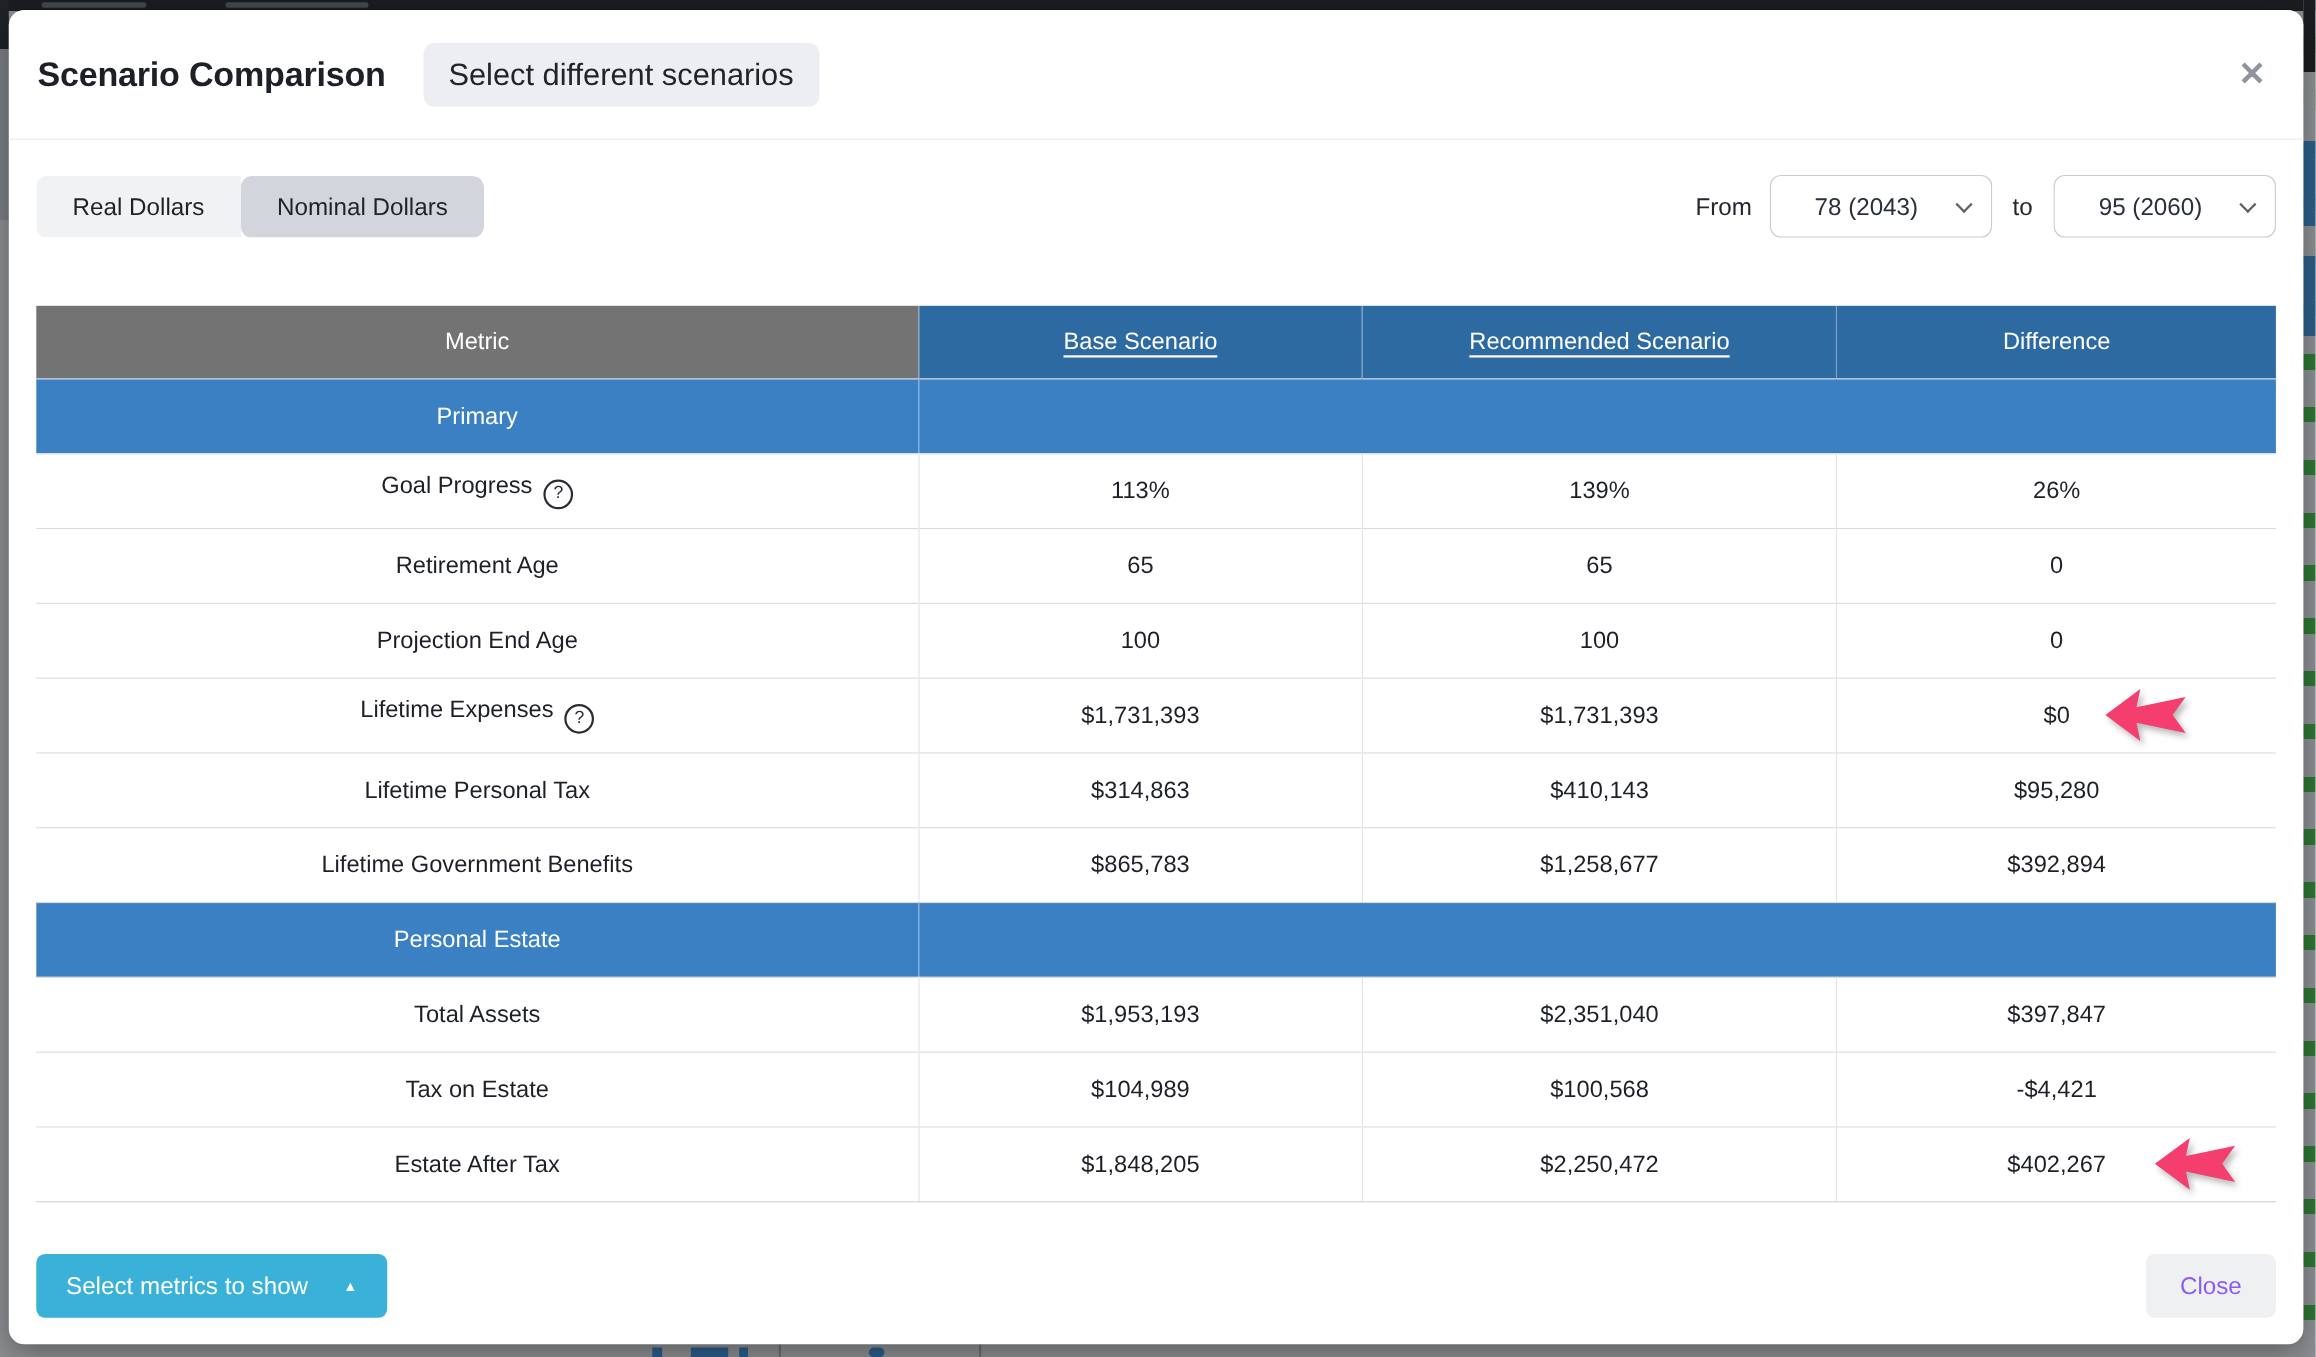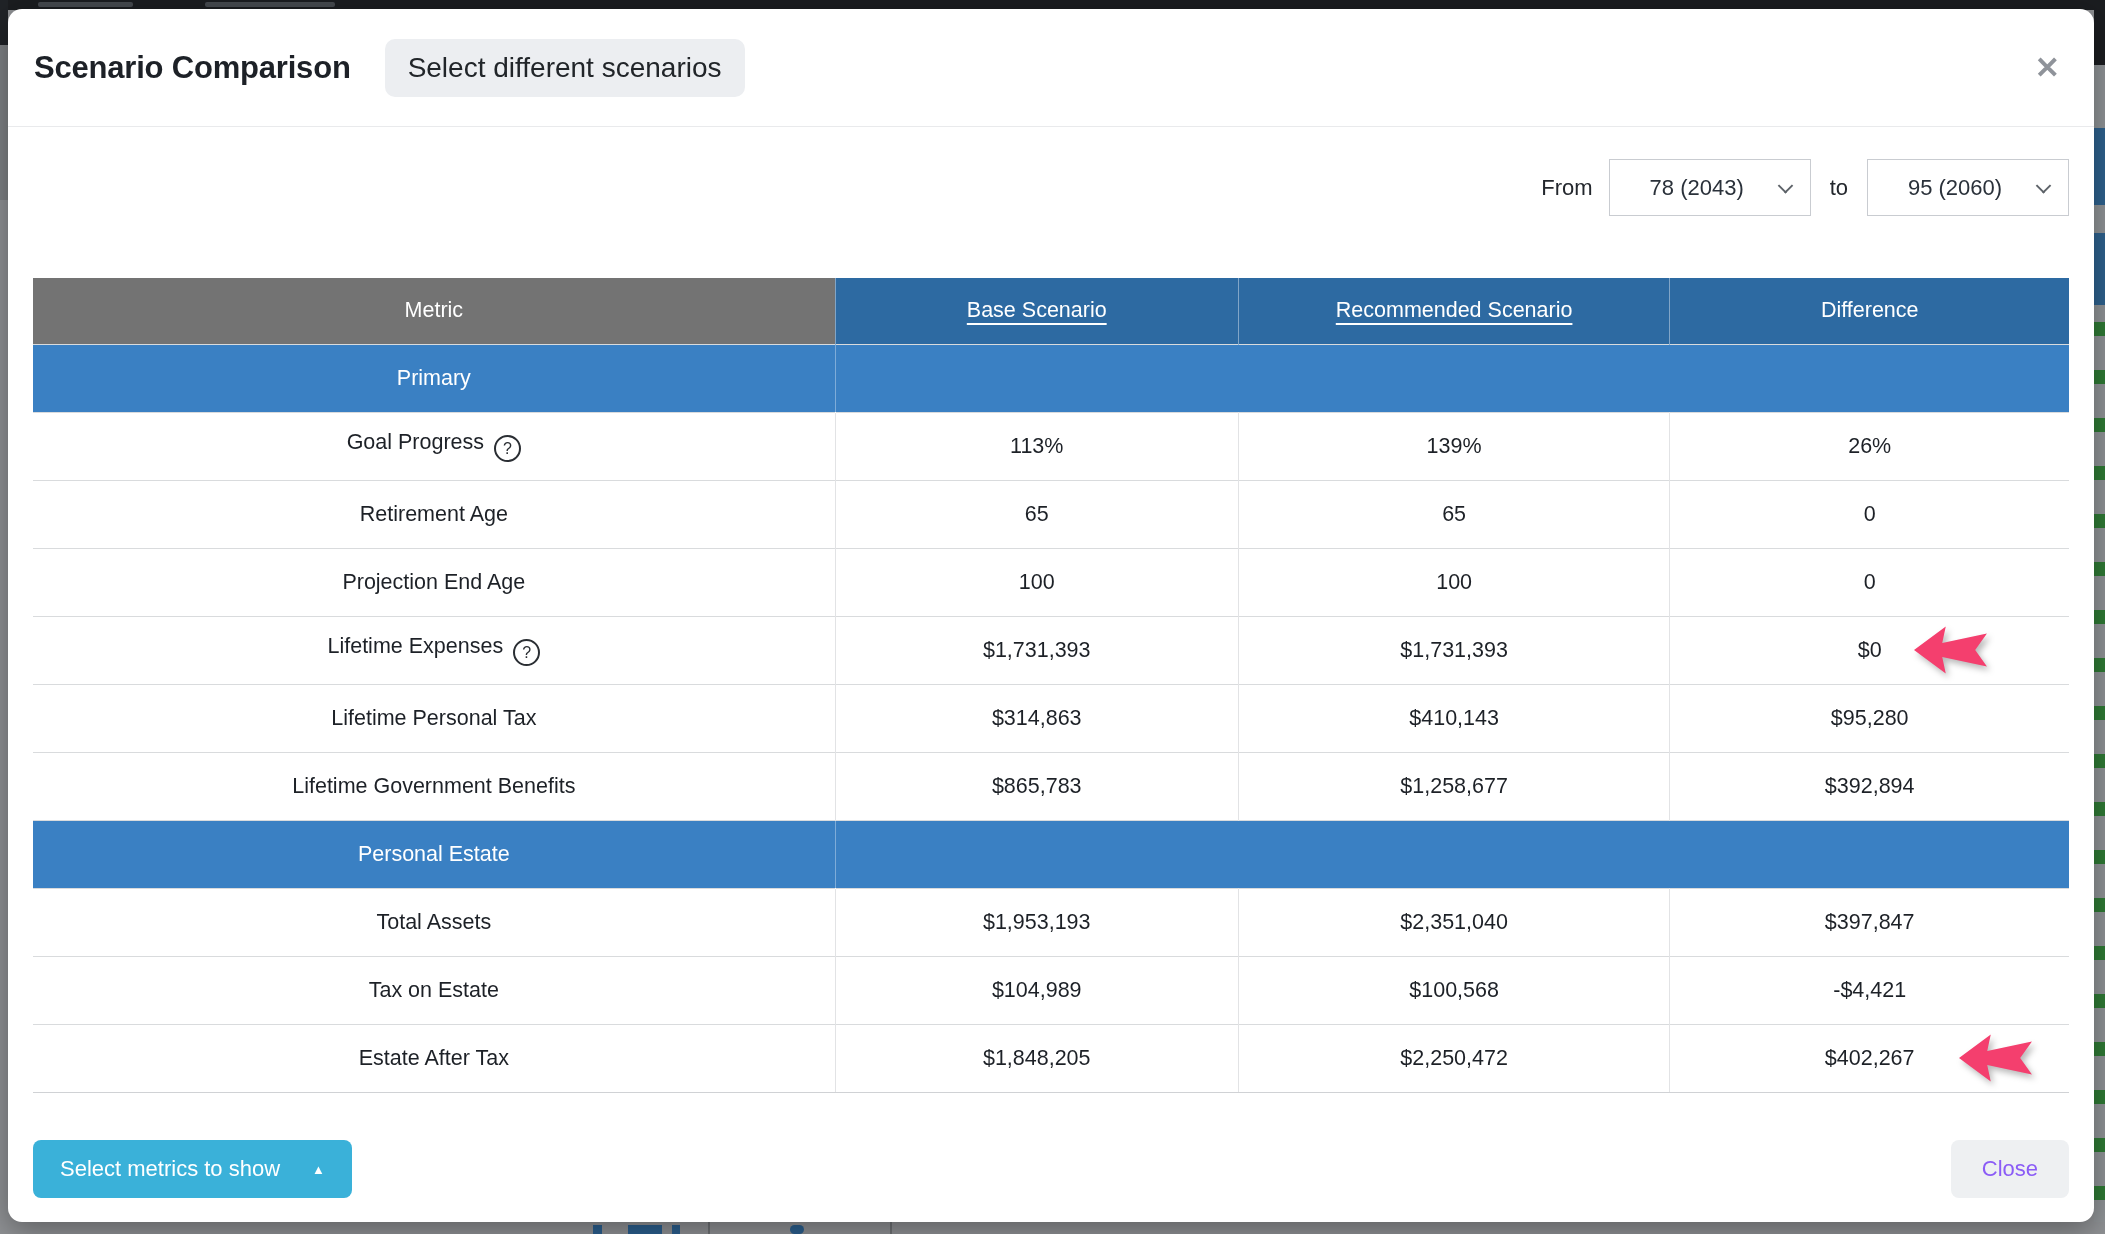--- a/index.html
+++ b/index.html
@@ -56,21 +56,21 @@
     border:none; cursor:pointer; font-family:inherit; font-size:22px; color:#1f2329;
     padding:15px 33px; background:#f1f2f4;
   }
   .toggle-seg.selected { background:#d2d6dc; border-radius:10px; }
   .toolbar-spacer { flex:1; }
   .range-label { font-size:22px; color:#23272d; }
   .range-label.from { margin-right:16px; }
   .range-label.to { margin:0 19px; }
   .select-box {
     position:relative; width:202px; height:57px; background:#fff;
-    border:1px solid #c9ccd1; border-radius:0; cursor:pointer;
+    border:1px solid #c9ccd1; border-radius:10px; cursor:pointer;
     display:flex; align-items:center; justify-content:center;
     font-size:22px; color:#2a313a; padding-right:26px;
   }
   .chev {
     position:absolute; right:19px; top:50%; width:11px; height:11px;
     border-right:2px solid #5d6268; border-bottom:2px solid #5d6268;
     transform:translateY(-70%) rotate(45deg);
   }
 
   .table-wrap { margin:62px 25px 0 25px; flex:0 0 auto; }
@@ -129,20 +129,24 @@
 
 <div class="modal">
 
   <div class="modal-header">
     <div class="modal-title">Scenario Comparison</div>
     <button class="btn-secondary">Select different scenarios</button>
     <button class="close-x">✕</button>
   </div>
 
   <div class="modal-toolbar">
+    <div class="toggle-group">
+      <button class="toggle-seg">Real Dollars</button>
+      <button class="toggle-seg selected">Nominal Dollars</button>
+    </div>
     <div class="toolbar-spacer"></div>
     <span class="range-label from">From</span>
     <div class="select-box">
       <span>78 (2043)</span>
       <span class="chev"></span>
     </div>
     <span class="range-label to">to</span>
     <div class="select-box">
       <span>95 (2060)</span>
       <span class="chev"></span>

